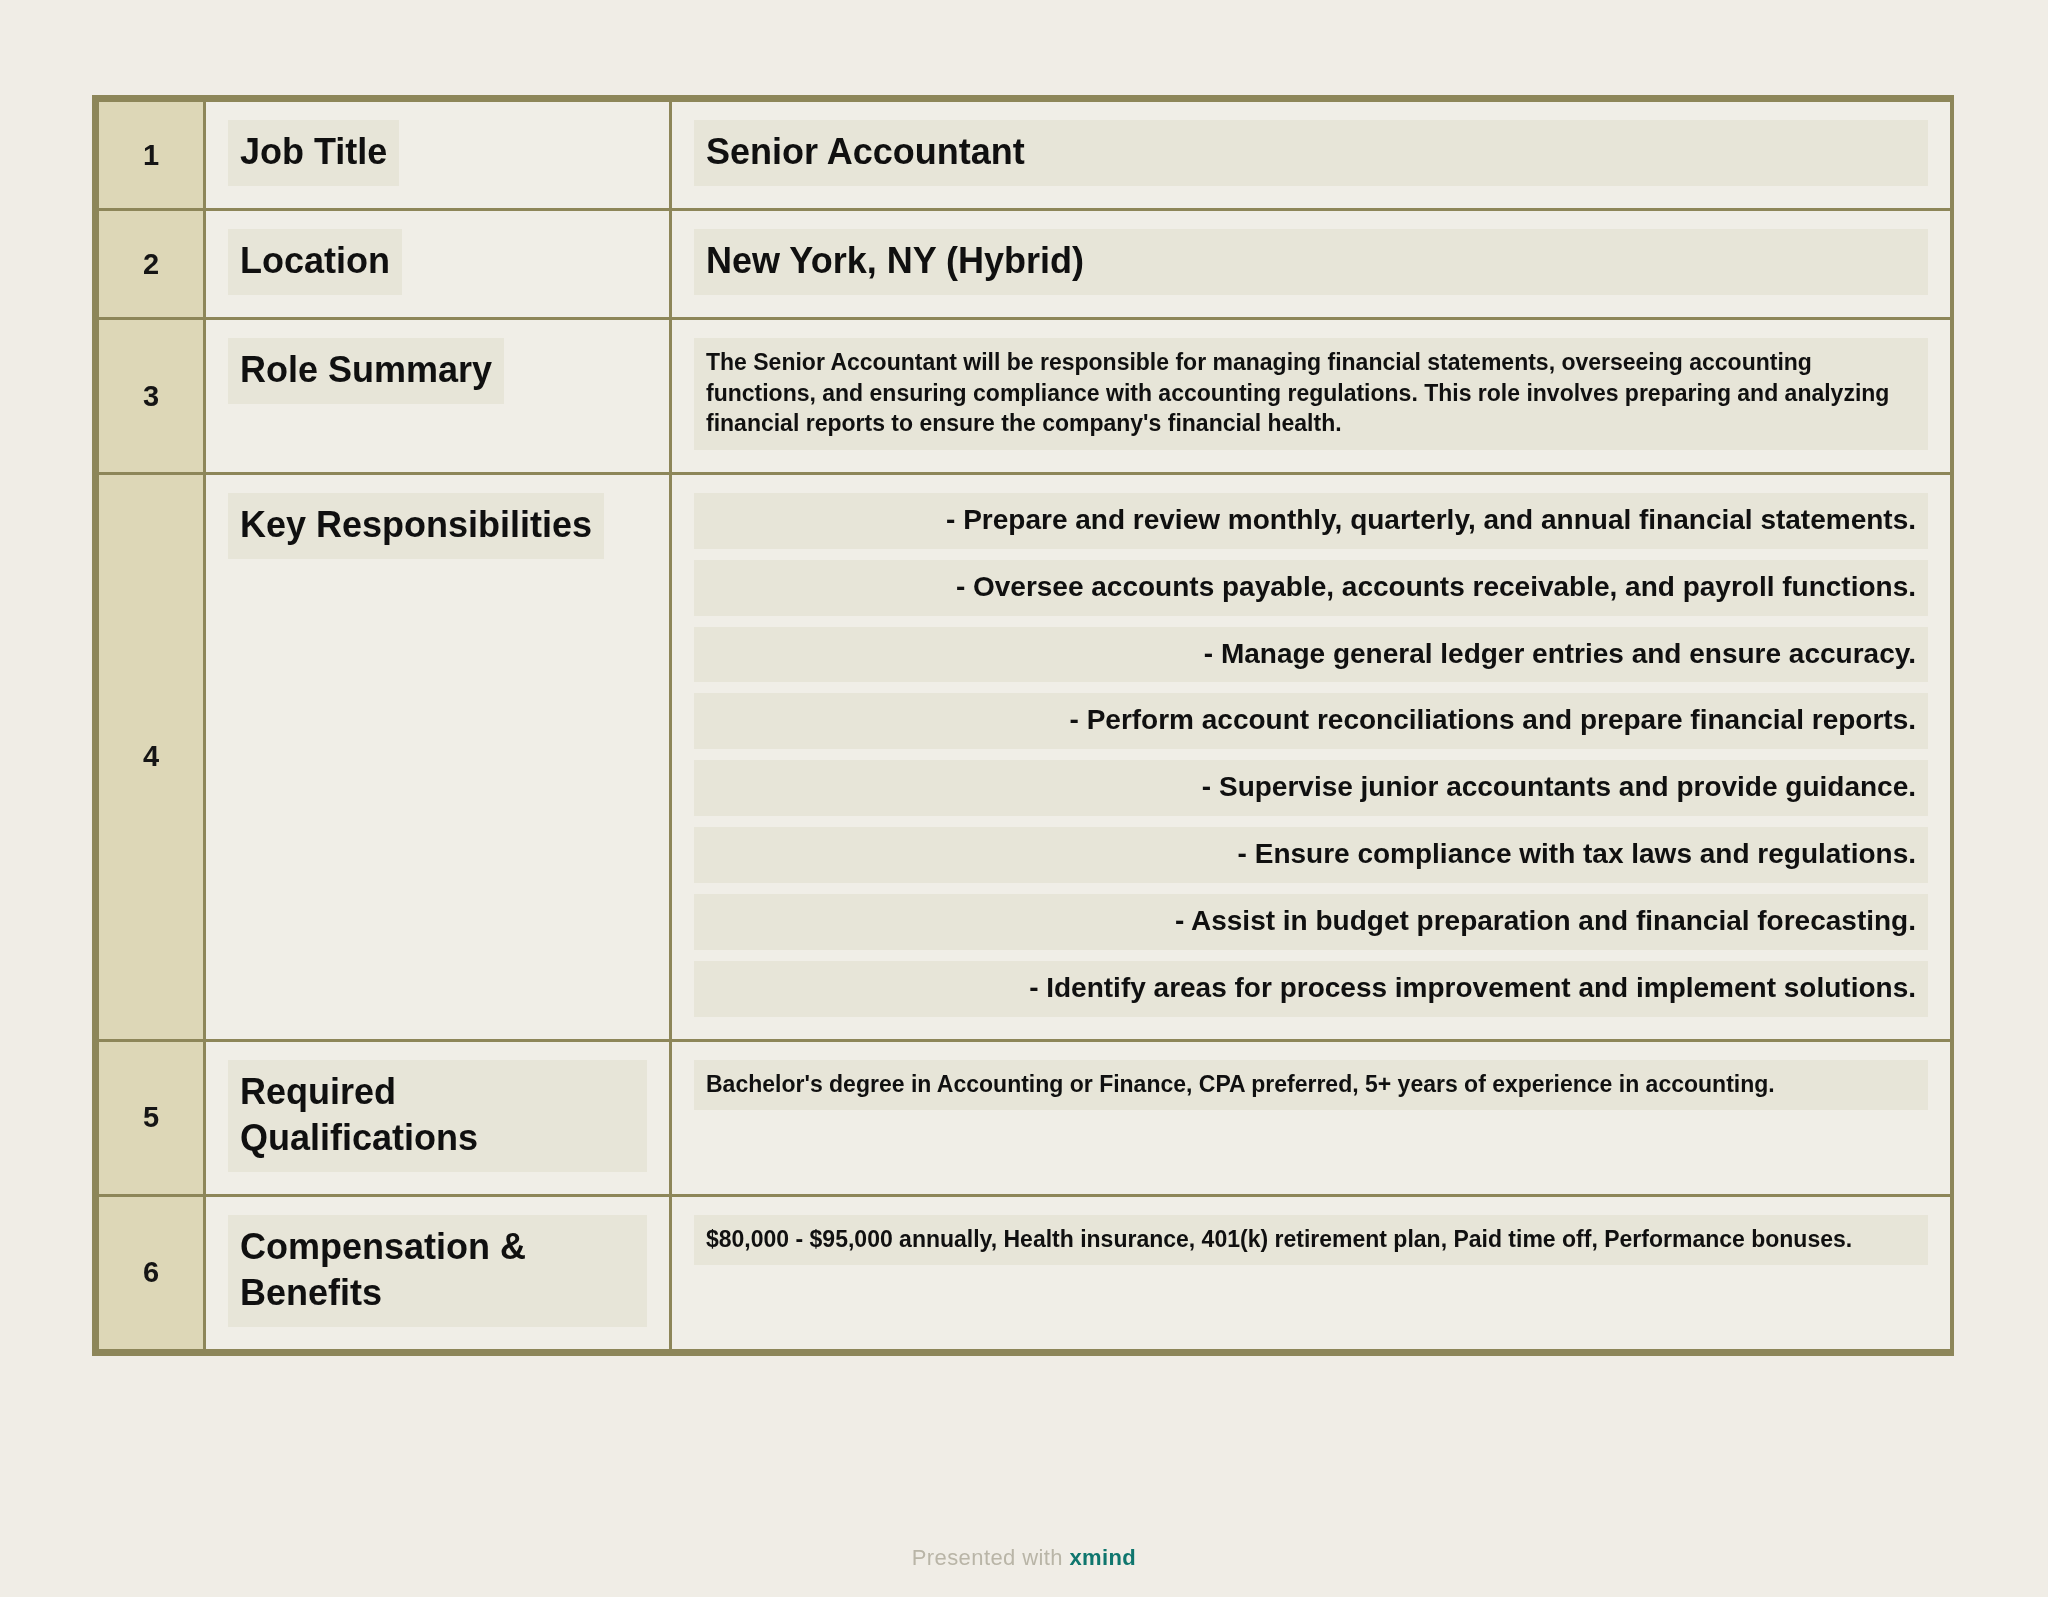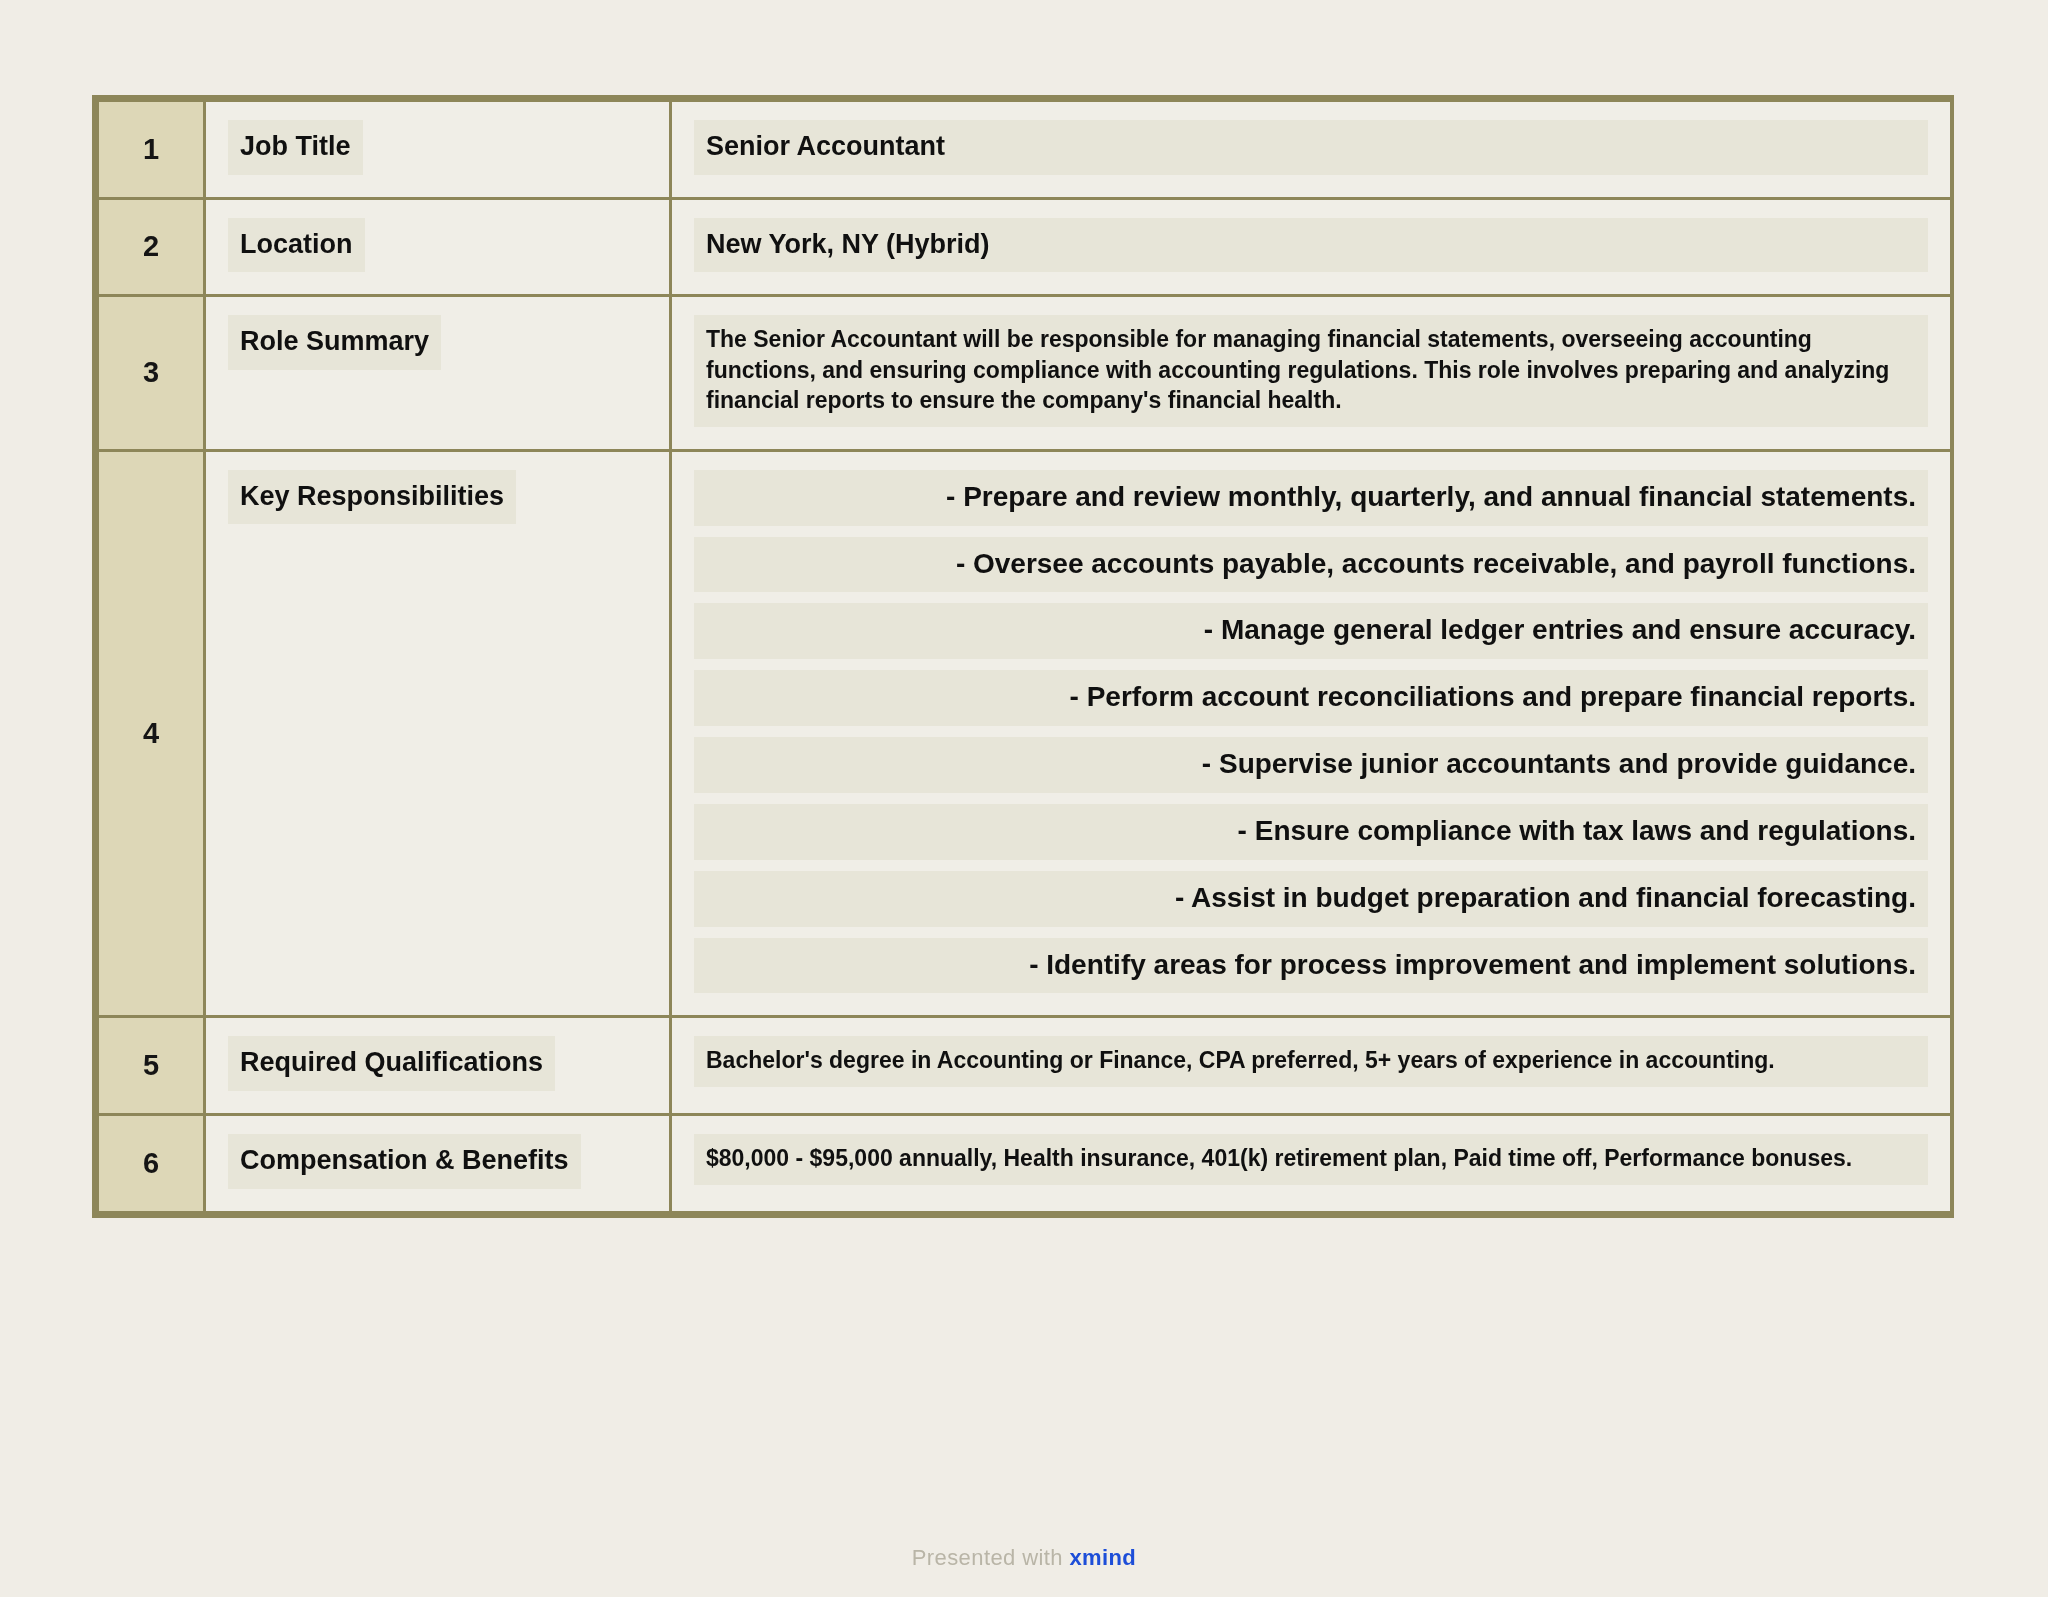--- a/index.html
+++ b/index.html
@@ -103,21 +103,21 @@
   .sec-cell, .det-cell {
     background: #f0eee7;
     padding: 18px 22px 22px 22px;
   }
 
   
   .chip {
     background: #e7e5d8;
     display: block;
     padding: 9px 12px 11px 12px;
-    font-size: 27px;
+    font-size: 36px;
     font-weight: bold;
     color: #101010;
     line-height: 1.28;
   }
   .chip.section-label {
     display: inline-block;
     min-width: 0;
   }
   .chip.para {
     font-size: 23px;
@@ -136,21 +136,21 @@
     left: 0;
     top: 1545px;
     width: 100%;
     text-align: center;
     font-size: 22px;
     color: #b9b5a7;
     letter-spacing: 0.4px;
   }
   .footer .brand {
     font-weight: bold;
-    color: #1d4ed8;
+    color: #0f766e;
   }
 </style>
 </head>
 <body>
 
 <div class="page">
 
   <div class="table-wrap">
 
 

